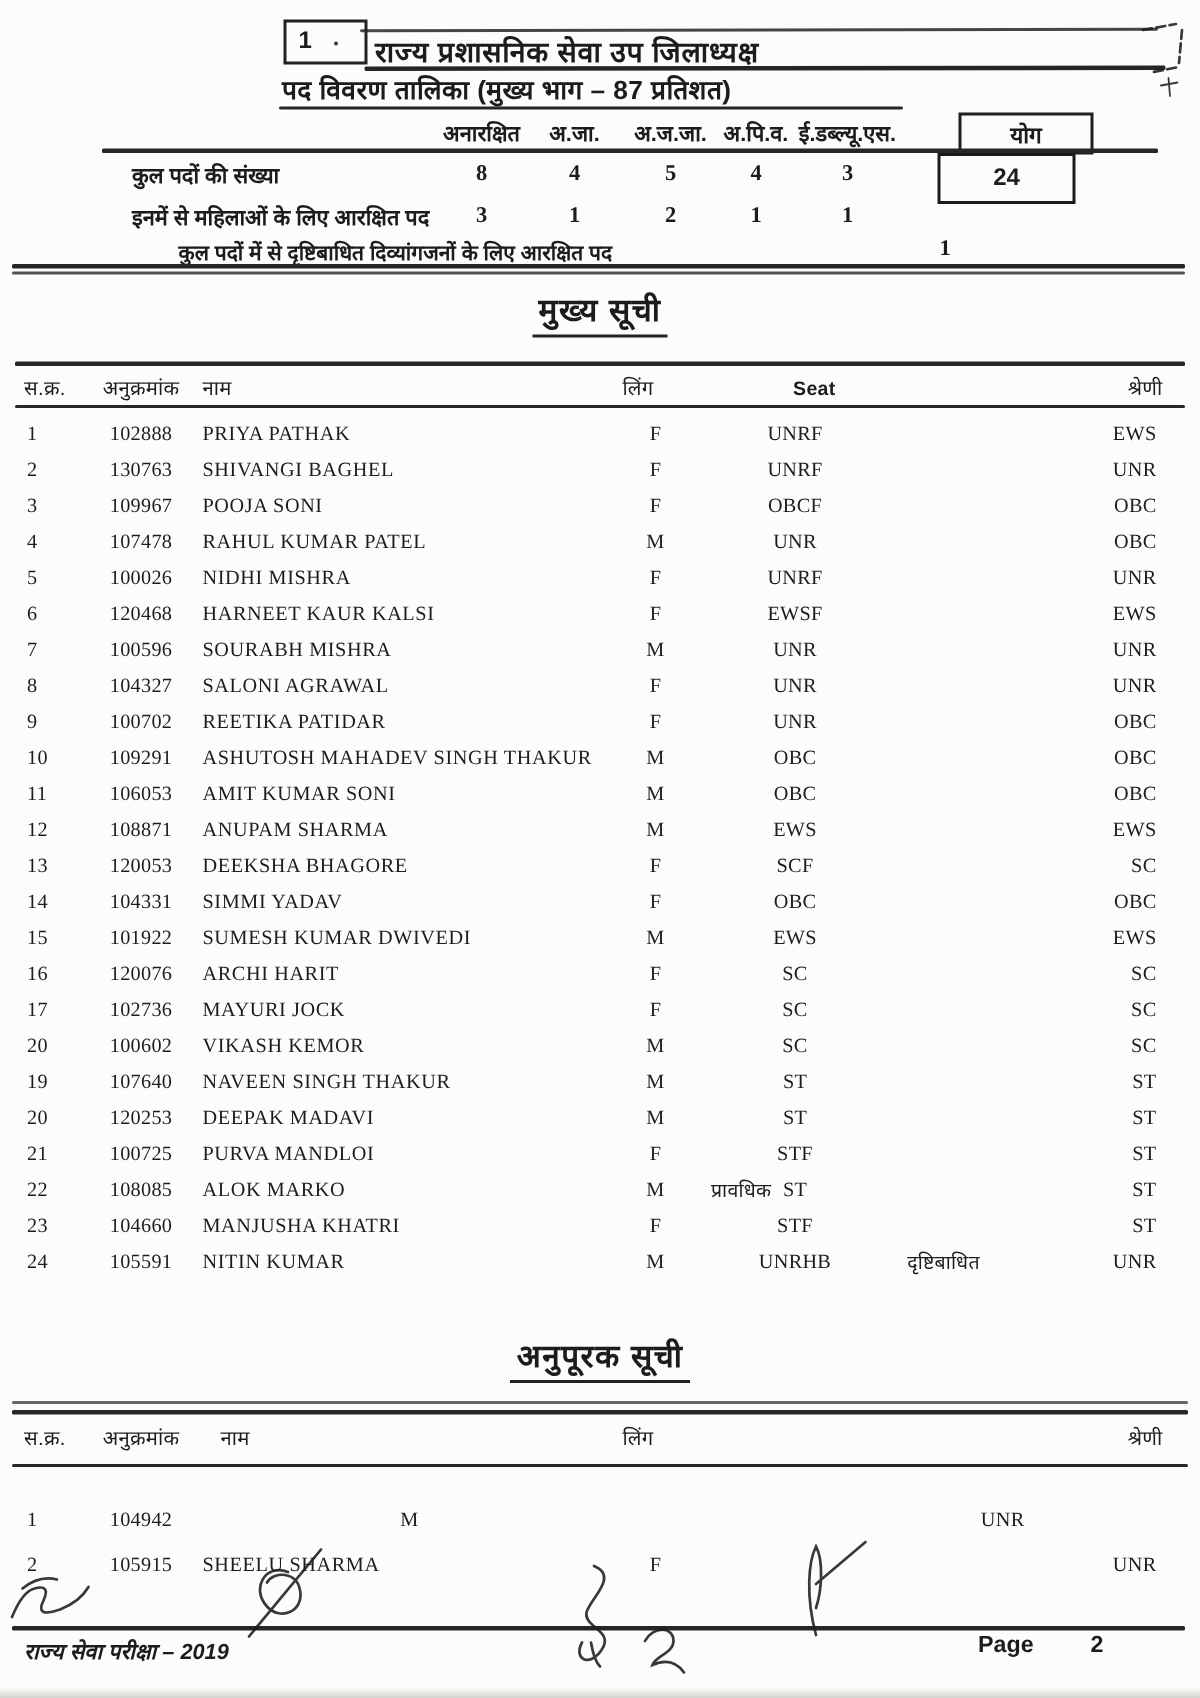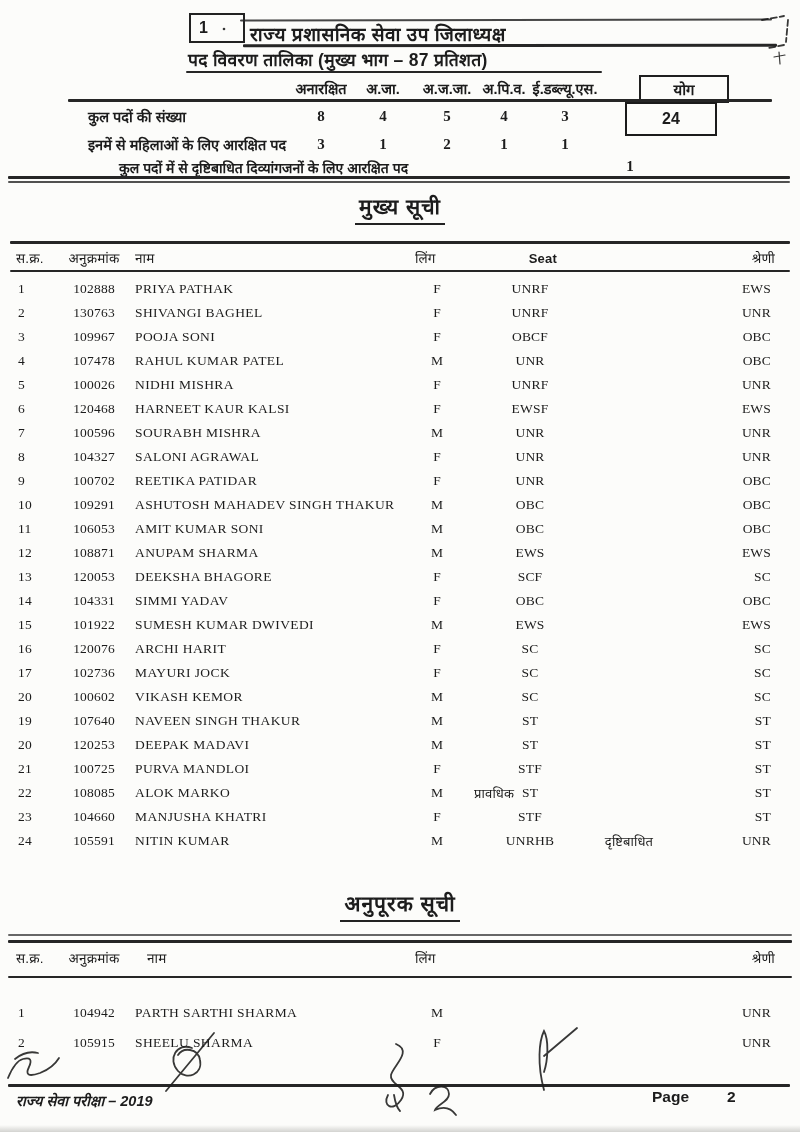--- a/index.html
+++ b/index.html
@@ -428,21 +428,20 @@
     <div></div>
     <div class="h-cat">श्रेणी</div>
   </div>
   <div class="rule sup-rule-c"></div>
 
   <div class="sup-rows">
 
   <div class="trow">
       <div class="c-sno">1</div>
       <div class="c-roll">104942</div>
-      <div class="c-name">PARTH SARTHI SHARMA</div>
       <div class="c-gender">M</div>
       <div class="c-note"></div>
       <div class="c-seat"></div>
       <div class="c-remark"></div>
       <div class="c-cat">UNR</div>
     </div>
       <div class="trow">
       <div class="c-sno">2</div>
       <div class="c-roll">105915</div>
       <div class="c-name">SHEELU SHARMA</div>

